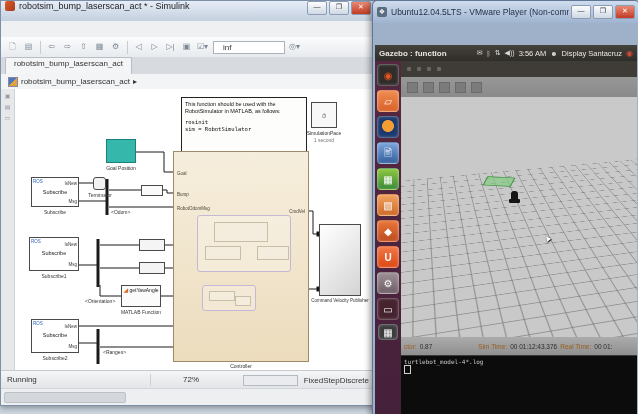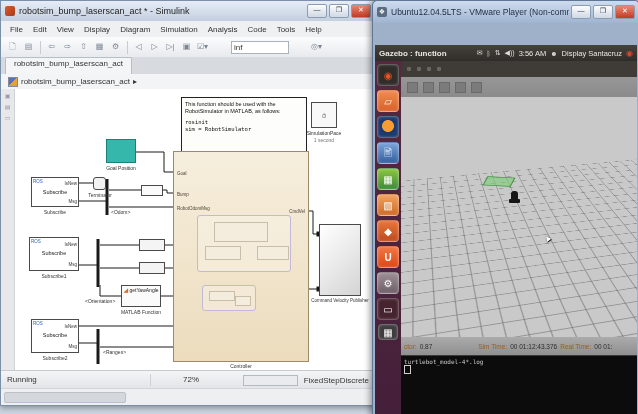--- a/index.html
+++ b/index.html
@@ -1,29 +1,29 @@
 <!DOCTYPE html>
 <html><head>
 <meta charset="utf-8">
 <style>
   html,body{margin:0;padding:0;background:#cdd6e2;font-family:"Liberation Sans",sans-serif;}
   #screen{position:relative;width:638px;height:414px;overflow:hidden;background:#cdd6e2;}
   
   #slwin{position:absolute;left:0;top:0;width:374px;height:404px;background:#eef0f2;border:1px solid #7b8fa8;box-shadow:0 2px 6px rgba(0,0,0,.35);}
-  .sl-titlebar{position:absolute;left:0;top:0;right:0;height:20px;background:linear-gradient(#e6edf7,#c3cfdf);display:flex;align-items:center;padding:0 4px;font-size:9px;color:#222;}
+  .sl-titlebar{position:absolute;left:0;top:0;right:0;height:20px;background:linear-gradient(#e6edf7,#c3cfdf);display:flex;padding:0 4px;font-size:9px;color:#222;}
   .sl-appicon{width:10px;height:10px;background:linear-gradient(135deg,#e05a2b,#a33a1c);border-radius:2px;margin-right:4px;flex:0 0 auto;}
   .sl-title{flex:1;white-space:nowrap;overflow:hidden;}
   .winbtn{width:18px;height:12px;border:1px solid #8b9cb4;border-radius:2px;background:linear-gradient(#fdfdfd,#cfd8e4);font-size:7px;line-height:10px;text-align:center;color:#334;margin-left:2px;}
   .winbtn.close{background:linear-gradient(#e98a74,#c23b25);color:#fff;}
   .sl-menubar{position:absolute;left:0;top:20px;right:0;height:16px;background:#eef0f2;border-bottom:1px solid #d4d7da;display:flex;align-items:center;padding:0 4px;font-size:8px;color:#333;}
   .sl-menubar span{padding:1px 5px;}
   .sl-toolbar{position:absolute;left:0;top:36px;right:0;height:20px;background:linear-gradient(#fbfcfd,#e7eaee);border-bottom:1px solid #cfd3d8;display:flex;align-items:center;padding:0 4px;font-size:9px;color:#667;}
   .tbico{width:15px;height:14px;text-align:center;line-height:14px;font-size:8px;color:#7a8694;margin-right:1px;border-radius:2px;}
   .tbsep{width:1px;height:13px;background:#c8ccd2;margin:0 3px;}
-  .tbinput{width:52px;height:11px;font-size:8px;border:1px solid #aab2bc;background:#fff;color:#333;padding:0 2px;margin:0 20px;}
+  .tbinput{width:52px;height:11px;font-size:8px;border:1px solid #aab2bc;background:#fff;color:#333;padding:0 9px;margin:0 2px;}
   .sl-tabbar{position:absolute;left:0;top:56px;right:0;height:17px;background:#d7dbdf;border-bottom:1px solid #c2c6cb;display:flex;align-items:flex-end;}
   .sl-tab{height:15px;background:#f4f5f6;border:1px solid #b9bec4;border-bottom:none;font-size:8px;color:#333;padding:1px 8px 0 8px;margin-left:4px;border-radius:2px 2px 0 0;}
   .sl-breadcrumb{position:absolute;left:0;top:73px;right:0;height:15px;background:#f3f4f5;border-bottom:1px solid #d8dbde;display:flex;align-items:center;font-size:8px;color:#333;padding:0 4px;}
   .bc-ico{width:8px;height:8px;background:linear-gradient(135deg,#4a76c9 50%,#e0a23a 50%);margin:0 3px;border:1px solid #889;}
   .sl-body{position:absolute;left:0;top:88px;right:0;bottom:34px;display:flex;}
   .sl-palette{width:13px;background:#e7e8ea;border-right:1px solid #cfd2d6;display:flex;flex-direction:column;align-items:center;padding-top:3px;gap:4px;font-size:6px;color:#99a;}
   .sl-canvas{position:relative;flex:1;background:#ffffff;overflow:hidden;}
   
   .blk{position:absolute;box-sizing:border-box;border:1px solid #4a4a4a;background:#fff;font-size:5px;color:#222;}
   .blkcap{position:absolute;font-size:5px;color:#333;text-align:center;white-space:nowrap;}
@@ -85,32 +85,20 @@
 <div id="screen">
 
   <div id="slwin">
     <div class="sl-titlebar">
       <span class="sl-appicon"></span>
       <span class="sl-title">robotsim_bump_laserscan_act * - Simulink</span>
       <span class="winbtn">—</span>
       <span class="winbtn">❐</span>
       <span class="winbtn close">✕</span>
     </div>
-    <div class="sl-menubar">
-      <span>File</span>
-      <span>Edit</span>
-      <span>View</span>
-      <span>Display</span>
-      <span>Diagram</span>
-      <span>Simulation</span>
-      <span>Analysis</span>
-      <span>Code</span>
-      <span>Tools</span>
-      <span>Help</span>
-    </div>
     <div class="sl-toolbar">
       <span class="tbico">🗋</span>
       <span class="tbico">▤</span>
       <span class="tbsep"></span>
       <span class="tbico">⇦</span>
       <span class="tbico">⇨</span>
       <span class="tbico">⇧</span>
       <span class="tbico">▦</span>
       <span class="tbico">⚙</span>
       <span class="tbsep"></span>

